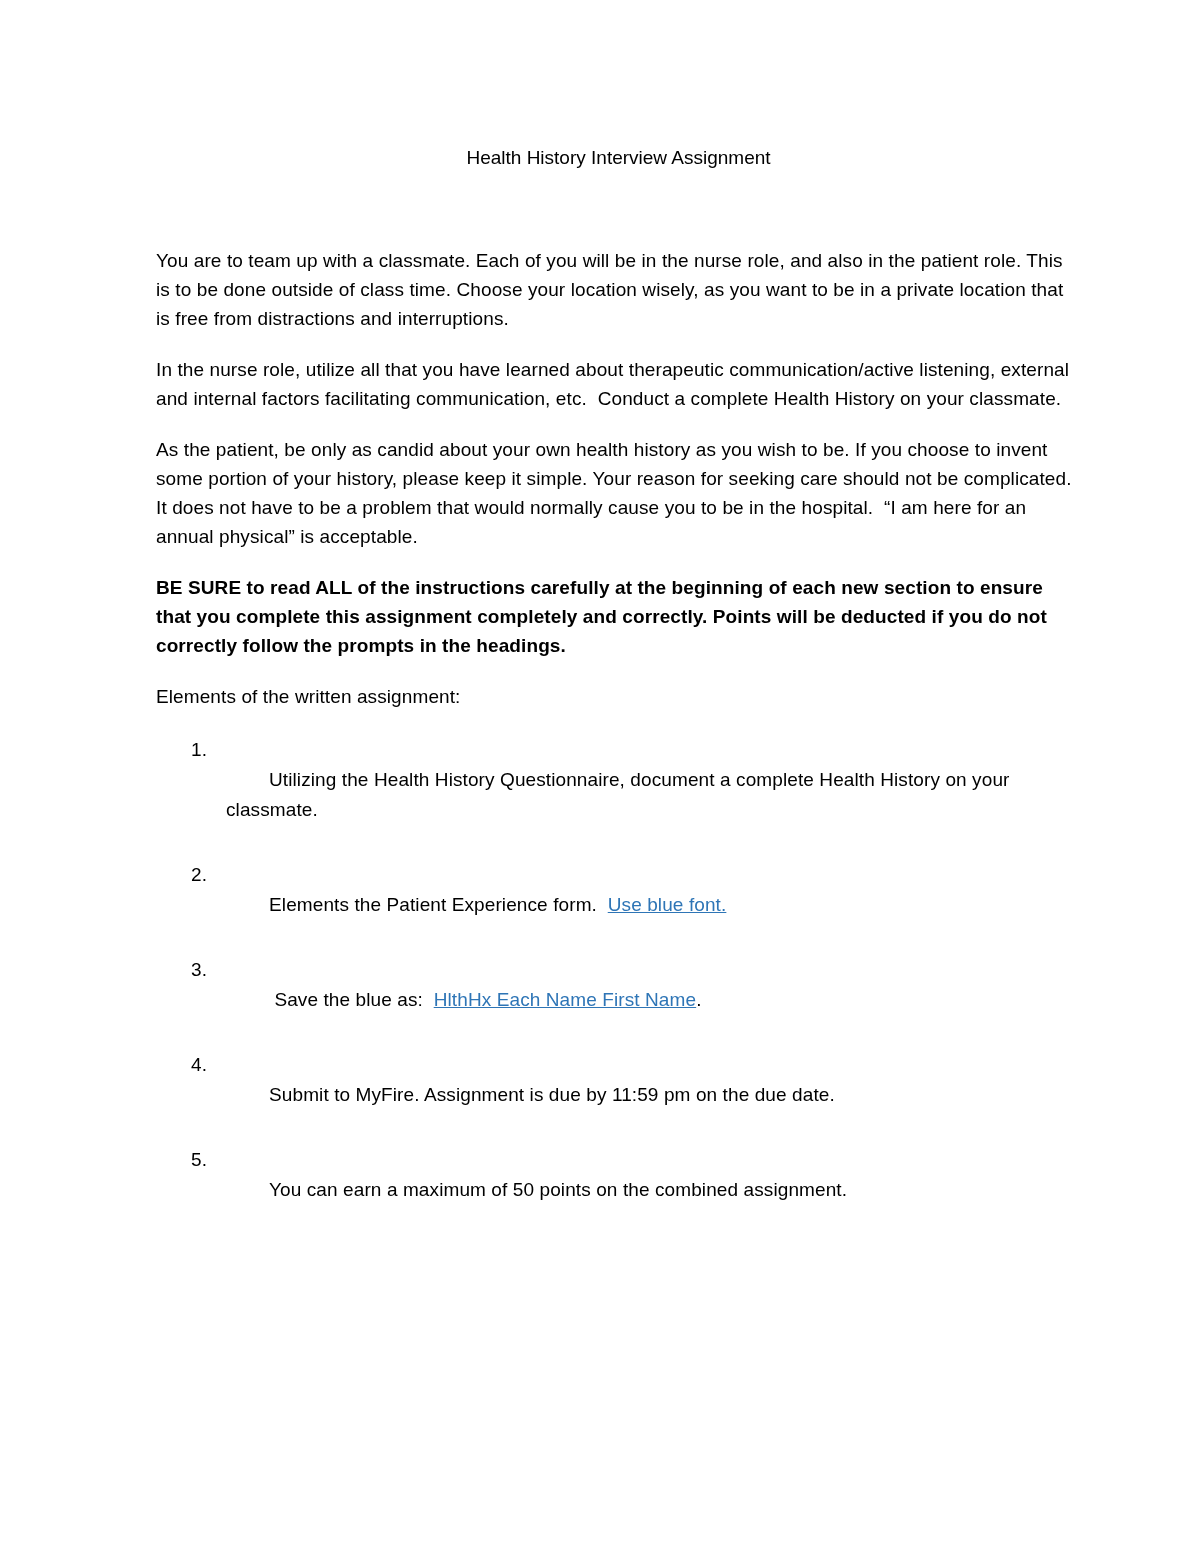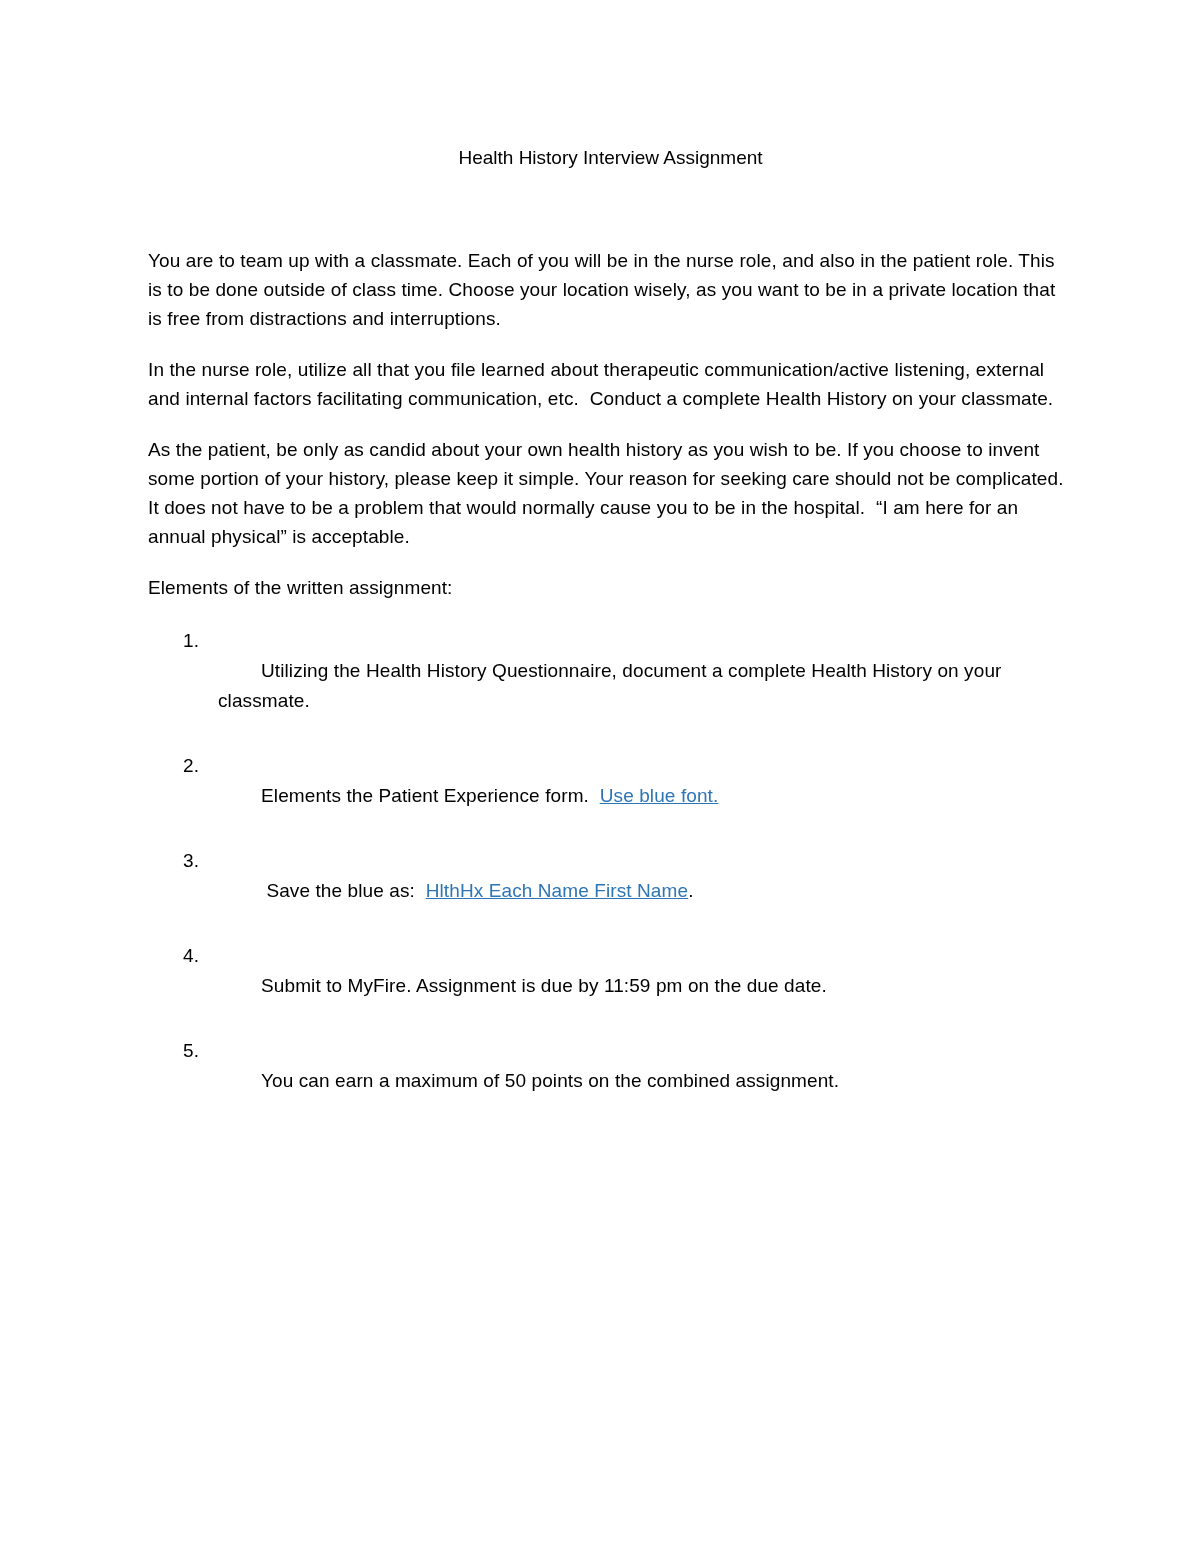--- a/index.html
+++ b/index.html
@@ -11,21 +11,21 @@
   .page {
     position: relative;
     width: 1200px;
     height: 1553px;
     background: #ffffff;
     color: #000000;
     overflow: hidden;
   }
   .content {
     position: absolute;
-    left: 148px;
+    left: 156px;
     top: 143px;
     width: 925px;
     font-size: 19px;
     line-height: 29px;
     color: #000000;
   }
   .doc-title {
     text-align: center;
     white-space: pre-wrap;
     margin-bottom: 74px;
@@ -61,24 +61,25 @@
 </head>
 <body>
 
 <div class="page">
   <div class="content">
 
     <div class="doc-title"><span>Health History Interview Assignment</span></div>
 
     <p class="para">You are to team up with a classmate. Each of you will be in the nurse role, and also in the patient role. This is to be done outside of class time. Choose your location wisely, as you want to be in a private location that is free from distractions and interruptions.</p>
 
-    <p class="para">In the nurse role, utilize all that you file learned about therapeutic communication/active listening, external and internal factors facilitating communication, etc.  Conduct a complete Health History on your classmate.</p>
+    <p class="para">In the nurse role, utilize all that you have learned about therapeutic communication/active listening, external and internal factors facilitating communication, etc.  Conduct a complete Health History on your classmate.</p>
 
     <p class="para"><span>As the patient, be only as candid about your own health history as you </span><span class="underline">wish</span><span> to be. If you choose to invent some portion of your history, please keep it simple. Your reason for seeking care should not be complicated.  It does not have to be a problem that would normally cause you to be in the hospital.  “I am here for an annual physical” is acceptable.</span></p>
 
+    <p class="para bold">BE SURE to read ALL of the instructions carefully at the beginning of each new section to ensure that you complete this assignment completely and correctly. Points will be deducted if you do not correctly follow the prompts in the headings.</p>
 
     <p class="para">Elements of the written assignment:</p>
 
     <div class="list">
 
       <div class="list-item">
         <span class="list-marker">1.</span><span>Utilizing the Health History Questionnaire, document a complete Health History on your classmate.</span><span class="blue"></span><span></span>
       </div>
 
       <div class="list-item">

